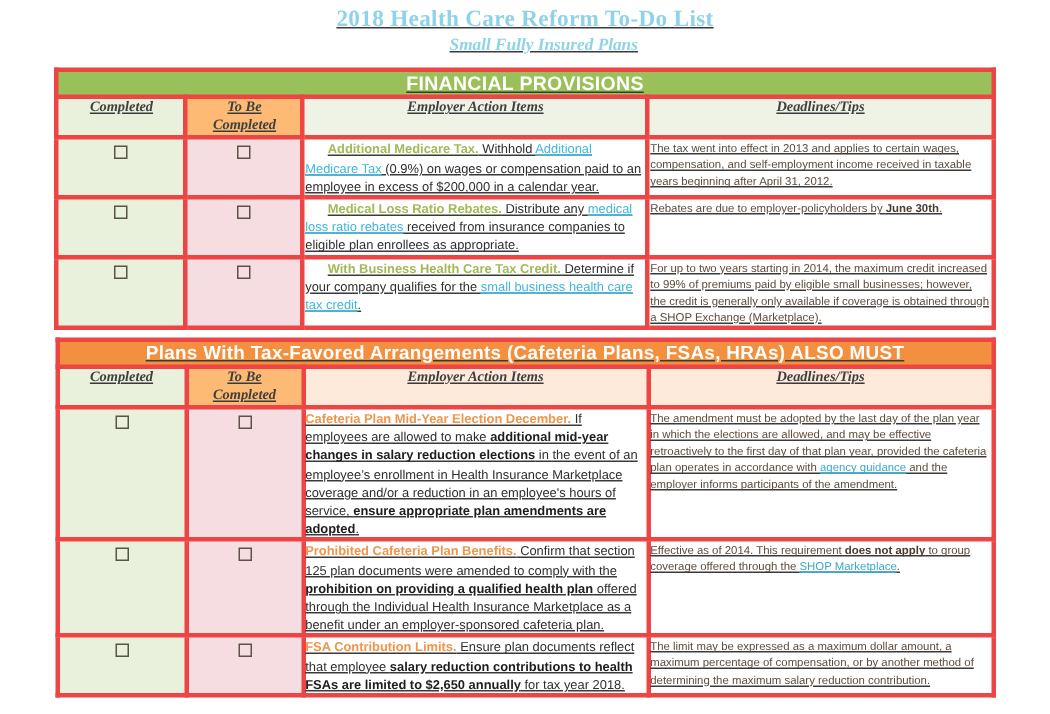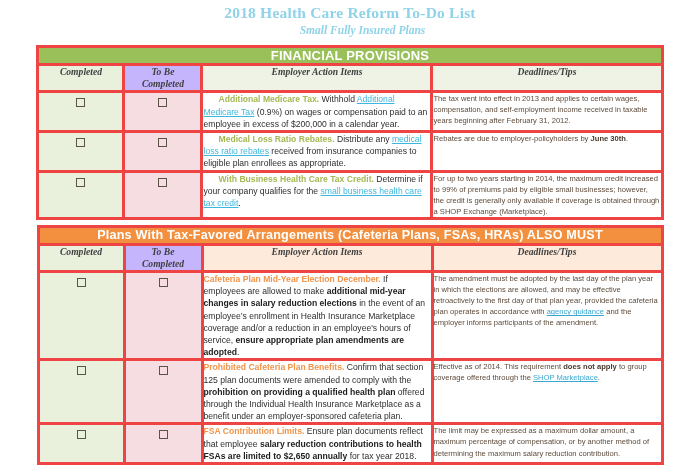--- a/index.html
+++ b/index.html
@@ -13,20 +13,21 @@
     font-family: "Liberation Sans", sans-serif;
     color: #3a3a3a;
     overflow: hidden;
   }
   .page {
     width: 700px;
     height: 409px;
     position: relative;
     box-sizing: border-box;
     padding: 0;
+    text-decoration: underline;
   }
 
   
   .title-block {
     text-align: center;
     padding-top: 4px;
   }
   .doc-title {
     font-family: "Liberation Serif", serif;
     font-weight: bold;
@@ -87,21 +88,21 @@
     font-family: "Liberation Serif", serif;
     font-style: italic;
     font-weight: bold;
     font-size: 9.6px;
     text-align: center;
     padding: 4px 3px 5px 3px;
     line-height: 1.25;
     color: #3f3f3f;
   }
   .hd-green { background: #e9f0dc; }
-  .hd-pink  { background: #c4b5fd; }
+  .hd-pink  { background: #fdba74; }
   .hd-lgreen{ background: #eef3e6; }
   .hd-peach { background: #fdeadb; }
 
   
   .cb-cell {
     text-align: center;
     vertical-align: middle;
   }
   .cell-green { background: #e9f0dc; }
   .cell-pink  { background: #f6dde2; }
@@ -182,21 +183,21 @@
           <span class="checkbox"></span>
         </td>
         <td class="cb-cell cell-pink">
           <span class="checkbox"></span>
         </td>
         <td class="action-cell cell-white">
           <p><span class="lead-green">Additional Medicare Tax.</span>
           Withhold <span class="lnk">Additional Medicare Tax</span> (0.9%) on wages or compensation paid to an employee in excess of $200,000 in a calendar year.</p>
         </td>
         <td class="dead-cell cell-white">
-          <p>The tax went into effect in 2013 and applies to certain wages, compensation, and self-employment income received in taxable years beginning after February 31, 2012.</p>
+          <p>The tax went into effect in 2013 and applies to certain wages, compensation, and self-employment income received in taxable years beginning after April 31, 2012.</p>
         </td>
       </tr>
 
       <tr>
         <td class="cb-cell cell-green">
           <span class="checkbox"></span>
         </td>
         <td class="cb-cell cell-pink">
           <span class="checkbox"></span>
         </td>

